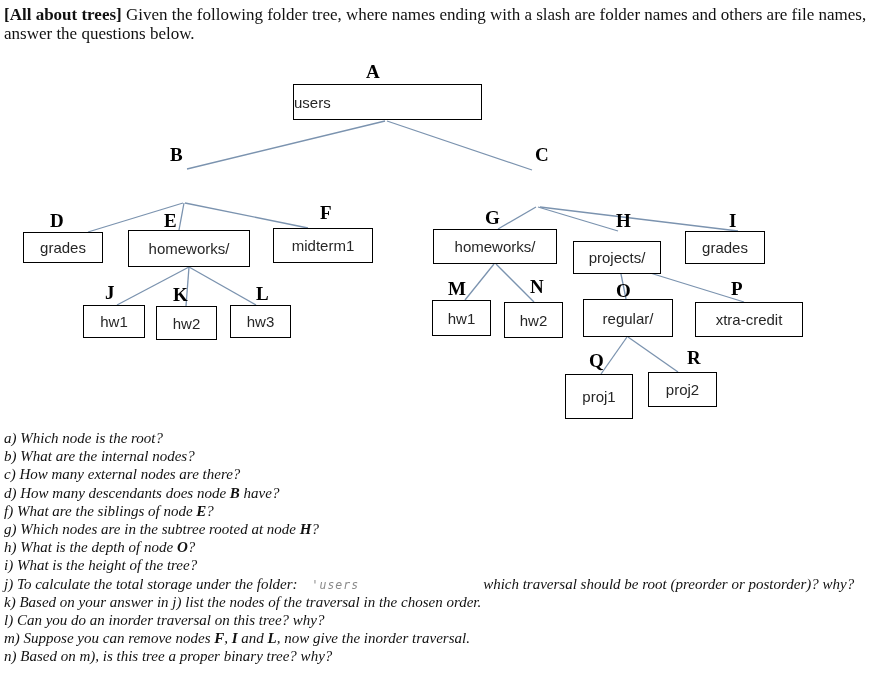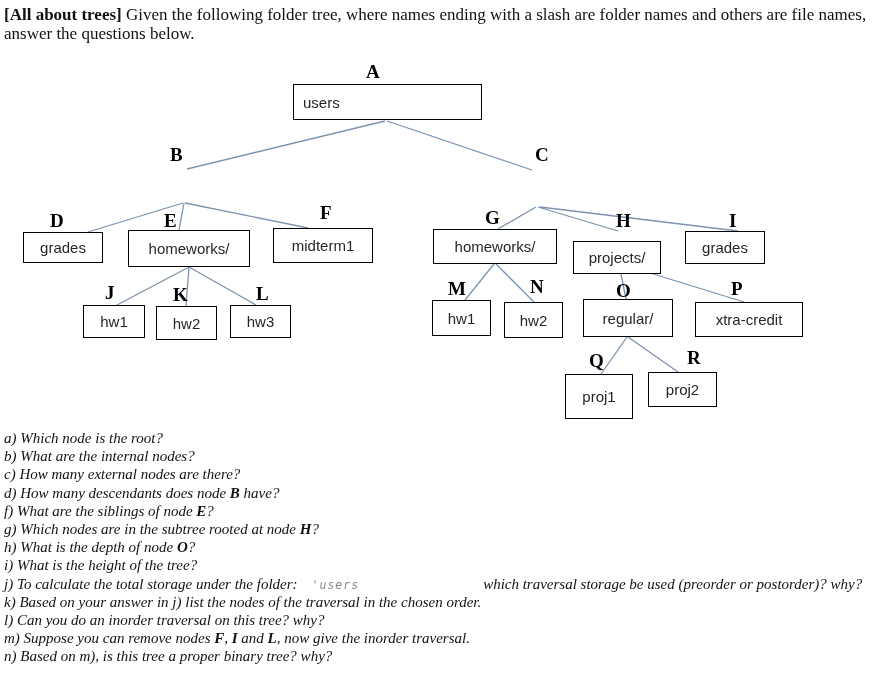--- a/index.html
+++ b/index.html
@@ -6,21 +6,21 @@
   .page{position:relative;width:886px;height:687px;background:#ffffff;overflow:hidden;
         font-family:"Liberation Serif",serif;color:#111;}
   .header{position:absolute;left:4px;top:5px;width:881px;font-size:17px;line-height:19px;}
   .header b{font-weight:bold;}
   
   .edges{position:absolute;left:0;top:0;}
   .edges line{stroke:var(--line-color,#7b93af);stroke-width:1.3;}
   .nbox{position:absolute;box-sizing:border-box;border:1px solid #000;background:#fff;
         display:flex;align-items:center;justify-content:center;
         font-family:"Liberation Sans",sans-serif;font-size:15px;color:#262626;white-space:nowrap;}
-  .nbox.root{justify-content:flex-start;padding-left:9px;}
+  .nbox.root{justify-content:flex-start;padding-left:0;}
   .nlabel{position:absolute;font-family:"Liberation Serif",serif;font-weight:bold;
           font-size:19px;line-height:19px;color:#000;}
   
   .questions{position:absolute;left:4px;top:429px;width:880px;font-size:15px;font-style:italic;}
   .qline{white-space:pre;height:18.2px;line-height:18.2px;}
   .qline b{font-weight:bold;}
   .code{font-family:"DejaVu Sans Mono","Liberation Mono",monospace;font-size:11.5px;
         color:#8a8a8a;letter-spacing:1px;margin-left:14px;margin-right:124px;}
 </style>
 </head>
@@ -120,20 +120,20 @@
 
   <div class="questions">
     <div class="qline"><span>a) Which node is the root?</span></div>
     <div class="qline"><span>b) What are the internal nodes?</span></div>
     <div class="qline"><span>c) How many external nodes are there?</span></div>
     <div class="qline"><span>d) How many descendants does node </span><b>B</b><span> have?</span></div>
     <div class="qline"><span>f) What are the siblings of node </span><b>E</b><span>?</span></div>
     <div class="qline"><span>g) Which nodes are in the subtree rooted at node </span><b>H</b><span>?</span></div>
     <div class="qline"><span>h) What is the depth of node </span><b>O</b><span>?</span></div>
     <div class="qline"><span>i) What is the height of the tree?</span></div>
-    <div class="qline"><span>j) To calculate the total storage under the folder:</span><span class="code">'users</span><span>which traversal storage be used (preorder or postorder)? why?</span></div>
+    <div class="qline"><span>j) To calculate the total storage under the folder:</span><span class="code">'users</span><span>which traversal should be root (preorder or postorder)? why?</span></div>
     <div class="qline"><span>k) Based on your answer in j) list the nodes of the traversal in the chosen order.</span></div>
     <div class="qline"><span>l) Can you do an inorder traversal on this tree? why?</span></div>
     <div class="qline"><span>m) Suppose you can remove nodes </span><b>F</b><span>, </span><b>I</b><span> and </span><b>L</b><span>, now give the inorder traversal.</span></div>
     <div class="qline"><span>n) Based on m), is this tree a proper binary tree? why?</span></div>
   </div>
 
 </div>
 
 </body></html>

